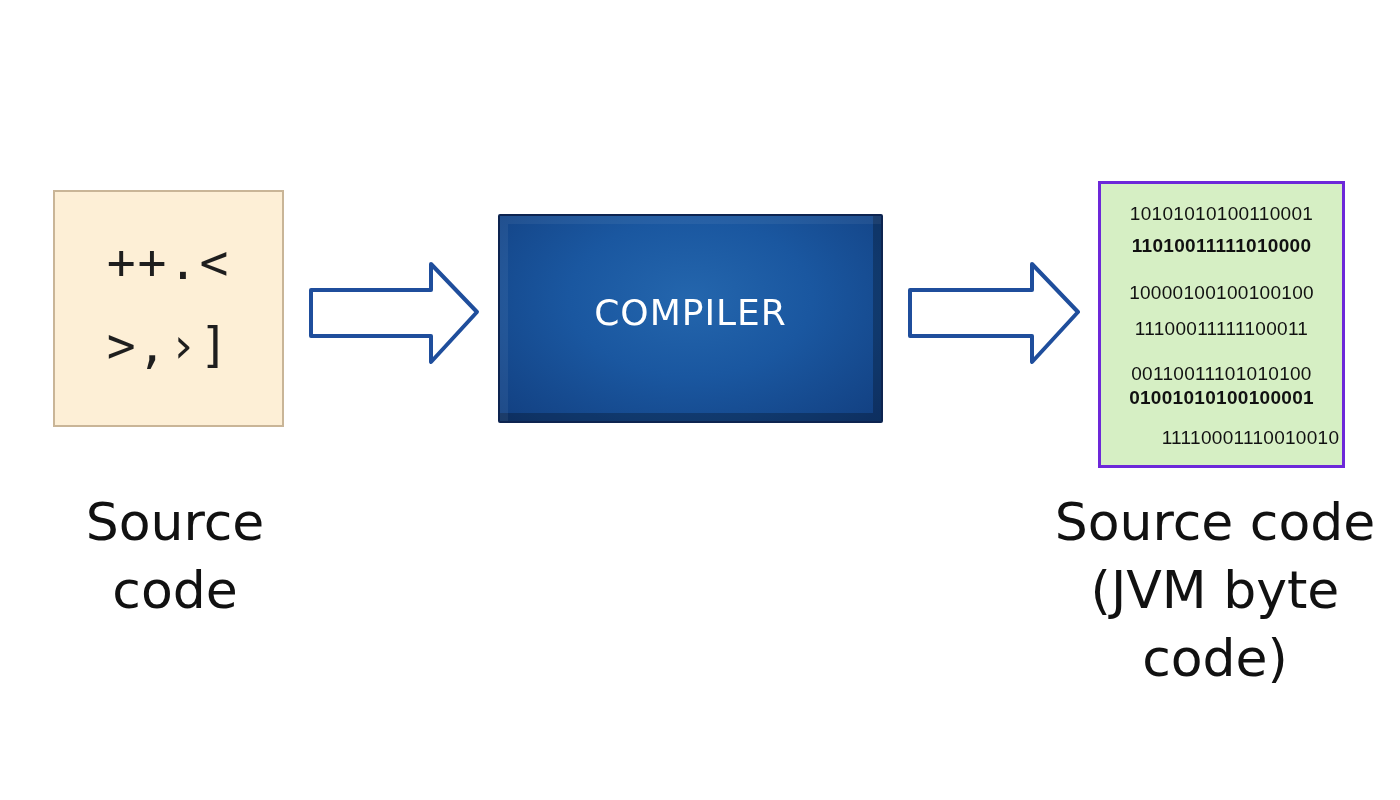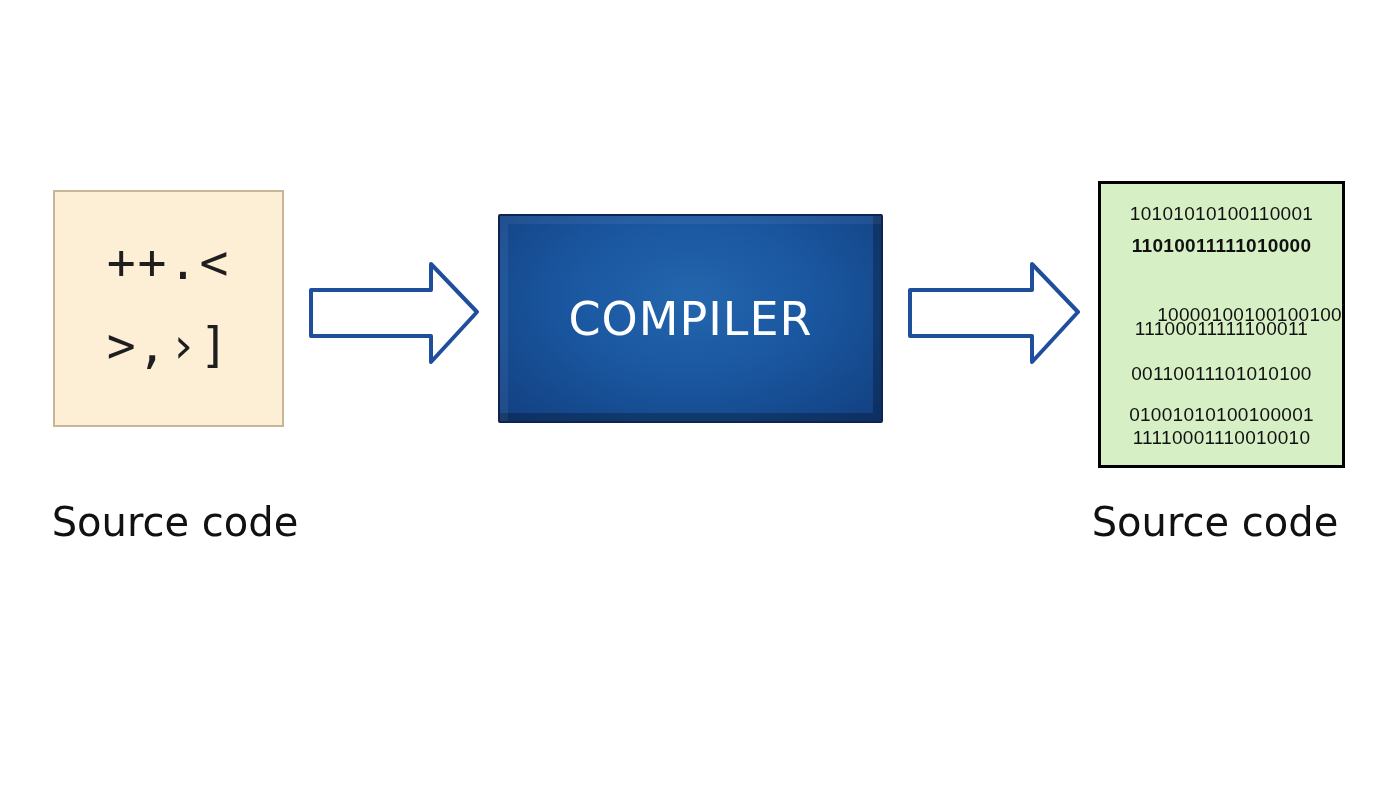--- a/index.html
+++ b/index.html
@@ -9,28 +9,28 @@
          background:#fdefd6; border:2px solid #c9b597; box-sizing:border-box; }
   .source-line { position:absolute; left:0; width:100%; text-align:center;
          font-family:"DejaVu Sans Mono", monospace; font-size:48px; color:#1e1e1e; letter-spacing:2px; }
   .source-line.l1 { top:42px; }
   .source-line.l2 { top:125px; }
   .compiler { position:absolute; left:498px; top:214px; width:385px; height:209px; box-sizing:border-box;
          border:2px solid #0d2450; border-radius:2px;
          background: radial-gradient(ellipse at 50% 40%, #2466ad 0%, #1a57a0 45%, #123f80 100%);
          box-shadow: inset 8px 8px 0 rgba(255,255,255,0.06), inset -8px -8px 0 rgba(0,0,0,0.25); }
   .compiler-label { position:absolute; left:0; right:0; top:76px; text-align:center;
-         font-family:"DejaVu Sans", sans-serif; color:#ffffff; font-size:46px; letter-spacing:1px; }
+         font-family:"DejaVu Sans", sans-serif; color:#ffffff; font-size:36px; letter-spacing:1px; }
   .target-box { position:absolute; left:1098px; top:181px; width:247px; height:287px;
-         background:#d6efc4; border:3px solid #000000; box-sizing:border-box; }
+         background:#d6efc4; border:3px solid #6d28d9; box-sizing:border-box; }
   .bin-line { position:absolute; left:0; width:100%; text-align:center;
          font-family:"Liberation Sans", sans-serif; font-size:19px; color:#111; letter-spacing:0.3px; }
   .arrow { position:absolute; }
   .caption { position:absolute; text-align:center; font-family:"DejaVu Sans", sans-serif;
-         font-size:40px; color:#111; line-height:68px; }
+         font-size:52px; color:#111; line-height:68px; }
 </style>
 </head>
 <body>
 
 <div class="source-box">
   <div class="source-line l1">++.&lt;</div>
   <div class="source-line l2">&gt;,›]</div>
 </div>
 
 <svg class="arrow" style="left:305px; top:258px;" width="180" height="112">
@@ -41,26 +41,27 @@
   <div class="compiler-label">COMPILER</div>
 </div>
 
 <svg class="arrow" style="left:904px; top:258px;" width="182" height="112">
   <polygon points="6,32 128,32 128,6 174,54 128,104 128,78 6,78" fill="#ffffff" stroke="#1f4e9c" stroke-width="4" stroke-linejoin="round"></polygon>
 </svg>
 
 <div class="target-box">
   <div class="bin-line" style="top:19px;">10101010100110001</div>
   <div class="bin-line" style="top:51px;font-weight:bold;">11010011111010000</div>
-  <div class="bin-line" style="top:120px;text-align:right;">10000100100100100</div>
+  <div class="bin-line" style="top:98px;">10000100100100100</div>
   <div class="bin-line" style="top:134px;">11100011111100011</div>
   <div class="bin-line" style="top:179px;">00110011101010100</div>
-  <div class="bin-line" style="top:220px;">01001010100100001</div>
-  <div class="bin-line" style="top:243px;">11110001110010010</div>
+  <div class="bin-line" style="top:203px;font-weight:bold;">01001010100100001</div>
+  <div class="bin-line" style="top:243px;margin-left:29px;">11110001110010010</div>
 </div>
 
 <div class="caption" style="left:20px; top:488px; width:310px;">
   <div>Source code</div>
 </div>
 
 <div class="caption" style="left:1030px; top:488px; width:370px;">
   <div>Source code</div>
+  <div>(JVM byte code)</div>
 </div>
 
 </body></html>

